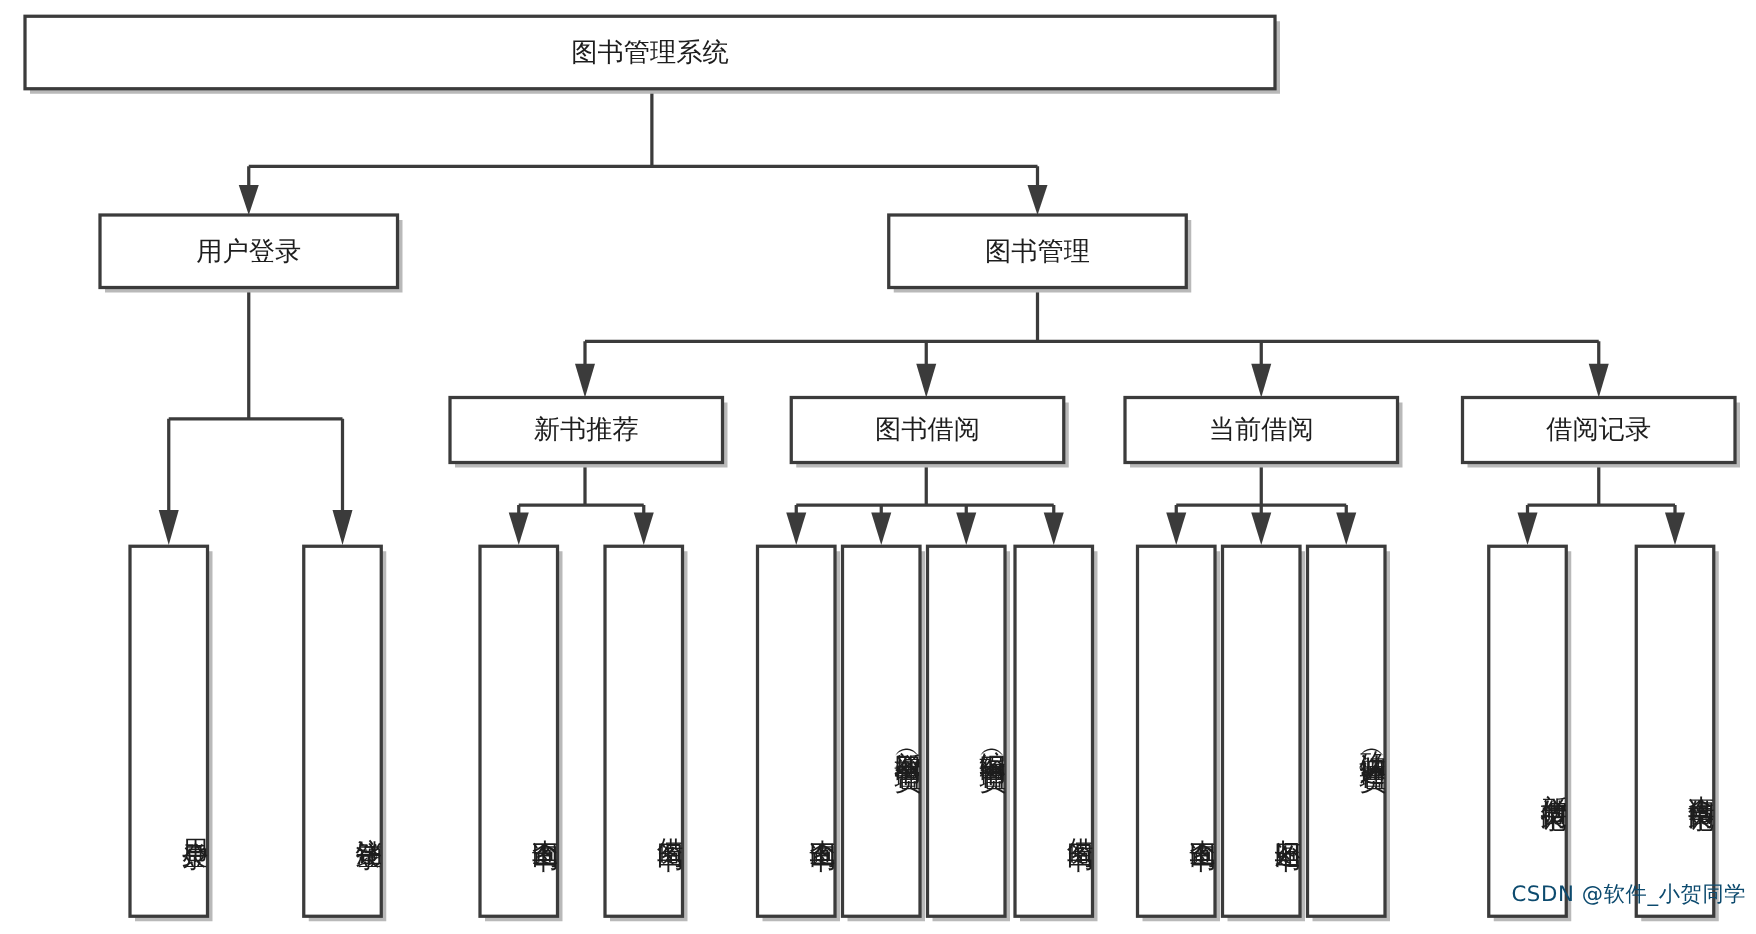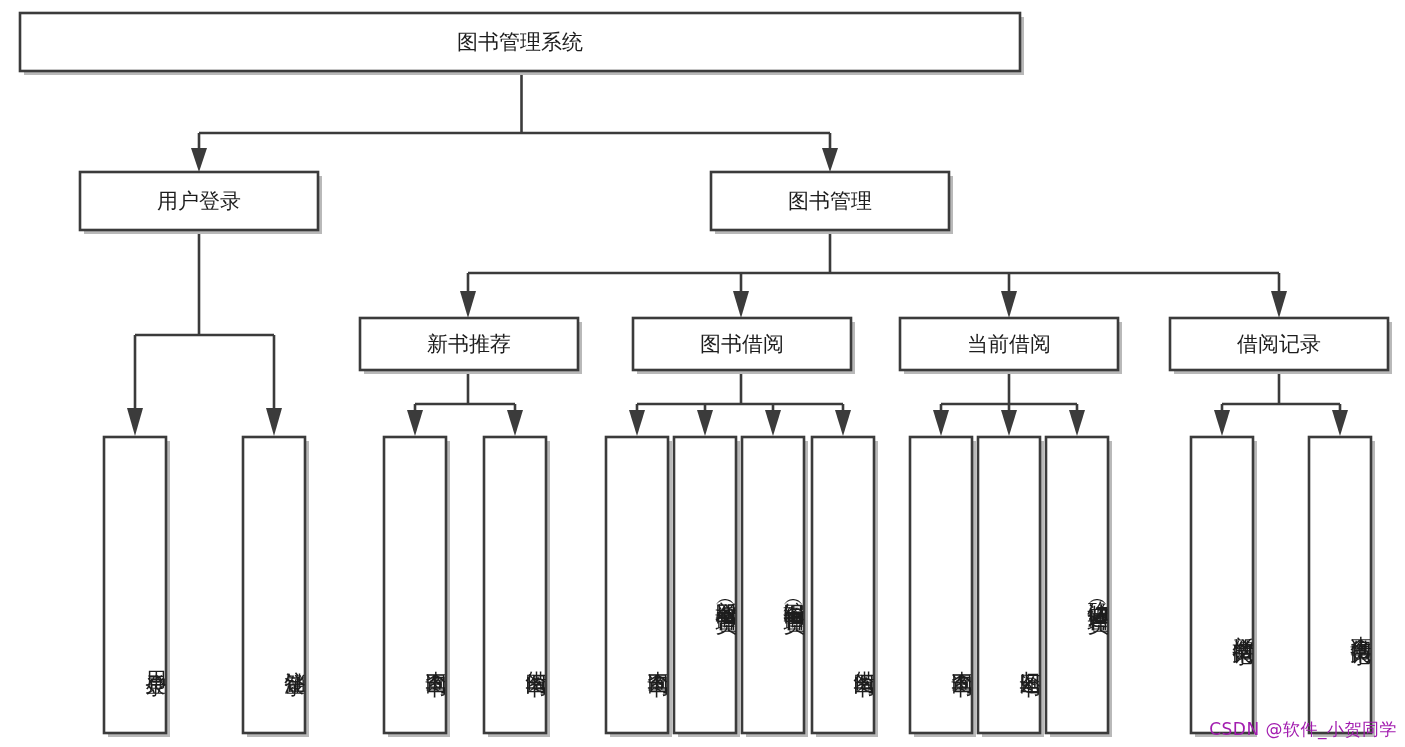--- a/index.html
+++ b/index.html
@@ -64,24 +64,24 @@
     line-height: 1;
     display: flex;
     align-items: flex-start;
     justify-content: center;
     white-space: nowrap;
     pointer-events: none;
   }
   .watermark {
     position: absolute;
     right: 8px;
-    bottom: 6px;
+    bottom: 20px;
     font-family: "DejaVu Sans", "Liberation Sans", sans-serif;
     font-size: 17px;
-    color: #a21caf;
+    color: #0c4a6e;
     white-space: nowrap;
     letter-spacing: 0.5px;
   }
 </style>
 </head>
 <body>
 
 <div id="diagram-root">
 
   <svg id="tree-svg" viewBox="0 0 1405 747" xmlns="http://www.w3.org/2000/svg">

